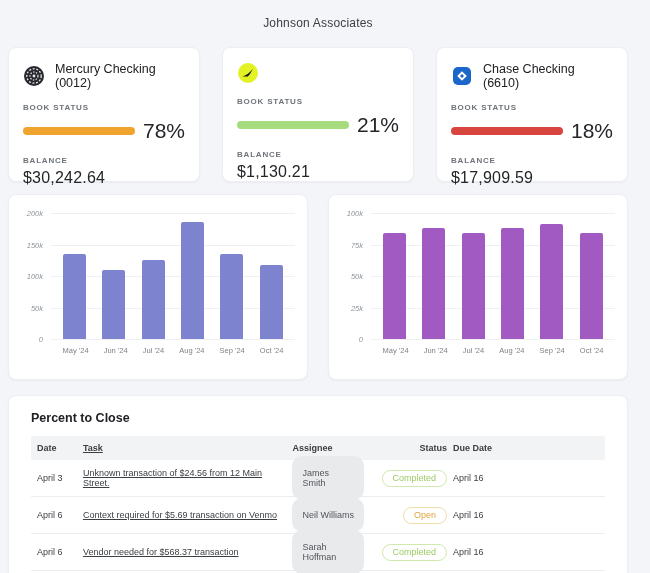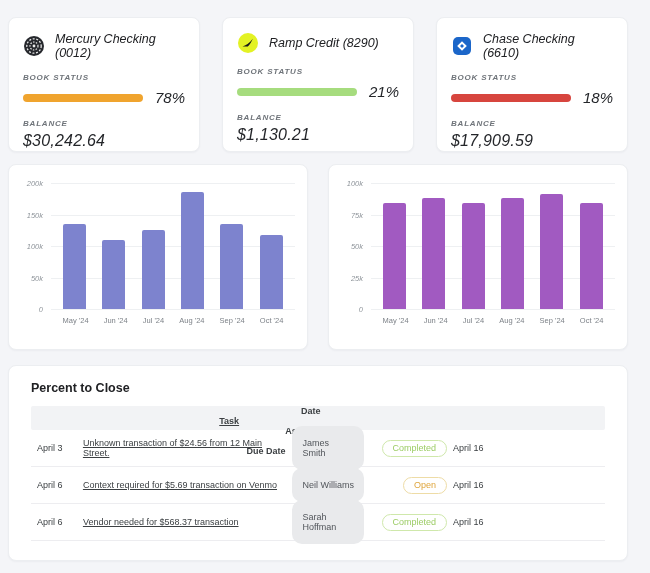--- a/index.html
+++ b/index.html
@@ -15,32 +15,32 @@
     text-align:center; font-size:12px; font-weight:500; color:#3c4043;
     padding-top:16px; letter-spacing:.2px;
   }
 
   .card {
     background:#fff; border:1px solid #eceef1; border-radius:8px;
     box-shadow:0 1px 2px rgba(16,24,40,.04);
   }
 
   
-  .cards-row { display:flex; gap:22px; margin-top:17px;font-style:italic; }
+  .cards-row { display:flex; gap:22px; margin-top:17px; }
   .account-card { flex:1; height:135px; padding:14px 14px 12px 14px; }
   .account-head { display:flex; align-items:center; gap:10px; }
   .account-icon { width:22px; height:22px; flex:0 0 22px; display:flex; align-items:center; justify-content:center; }
   .account-name { font-size:12.5px; color:#202124; font-weight:500; }
   .mini-label {
     font-size:8px; font-weight:600; letter-spacing:.8px; color:#6f747a;
     text-transform:uppercase; margin-top:13px;
   }
   .bar-row { display:flex; align-items:center; margin-top:7px; }
   .pill-bar { flex:1; height:8px; border-radius:4px; }
-  .pct { font-size:15px; color:#24262a; margin-left:8px; min-width:34px; text-align:right; }
+  .pct { font-size:21px; color:#24262a; margin-left:8px; min-width:34px; text-align:right; }
   .balance { font-size:16px; color:#24262a; margin-top:4px; letter-spacing:.2px; }
 
   
   .charts-row { display:flex; gap:20px; margin-top:12px; }
   .chart-card { flex:1; height:186px; padding:18px 12px 0 10px; }
   .chart-body { display:flex; }
   .yaxis { position:relative; width:32px; height:126px; flex:0 0 32px;font-style:italic; }
   .ytick {
     position:absolute; right:8px; transform:translateY(-45%);
     font-size:7.5px; color:#8f959b; white-space:nowrap;
@@ -55,21 +55,21 @@
   .bar { width:23px; border-radius:2px 2px 0 0; }
   .xlabels { display:flex; justify-content:space-around; padding:0 4px; margin-top:7px; }
   .xlabel { font-size:7.5px; color:#7d8288; white-space:nowrap; }
 
   
   .table-card { margin-top:15px; min-height:196px; padding:15px 22px 0 22px; }
   .section-title { font-size:12.5px; font-weight:700; color:#202124; }
   .task-table { margin-top:11px; width:100%; }
   .thead {
     display:flex; align-items:center; background:#f2f3f5; border-radius:2px;
-    height:24px; font-size:9px; font-weight:600; color:#3c4043;flex-direction:column;
+    height:24px; font-size:9px; font-weight:600; color:#3c4043;
   }
   .trow {
     display:flex; align-items:center; height:37px;
     border-bottom:1px solid #ededf0; font-size:9px; color:#3c4043;
   }
   .cell { padding-left:6px; }
   .c0 { width:8%; } .c1 { width:36.5%;text-decoration:underline; } .c2 { width:13.5%; }
   .c3 { width:14.5%;text-align:right; } .c4 { width:27%; }
   .assignee-pill {
     display:inline-block; background:#e9eaec; color:#52565b;
@@ -78,20 +78,21 @@
   .status-pill {
     display:inline-block; background:#fff; border:1px solid;
     border-radius:10px; padding:2.5px 10px; font-size:9px;
   }
 </style>
 </head>
 <body>
 
 <div class="page">
 
+  <div class="page-title">Johnson Associates</div>
 
   <div class="cards-row" id="cards-row">
       <section class="card account-card">
         <div class="account-head">
           <span class="account-icon">
             <svg width="22" height="22" viewBox="0 0 22 22">
               <circle cx="11" cy="11" r="10" fill="#26282d"></circle>
               <circle cx="11" cy="11" r="7.2" fill="none" stroke="#e9e9e9" stroke-width="1.3" stroke-dasharray="2 1.6"></circle>
               <circle cx="11" cy="11" r="4" fill="none" stroke="#e9e9e9" stroke-width="1.2" stroke-dasharray="1.5 1.4"></circle>
               <circle cx="11" cy="11" r="1.4" fill="#e9e9e9"></circle>
@@ -108,21 +109,20 @@
         <div class="balance">$30,242.64</div>
       </section>
       <section class="card account-card">
         <div class="account-head">
           <span class="account-icon">
             <svg width="22" height="22" viewBox="0 0 22 22">
               <circle cx="11" cy="11" r="10" fill="#e3f224"></circle>
               <path d="M5.5 14.5 C8.5 13.6 12.5 11.2 15.8 6.8 C14.2 10.6 12.4 13 10.8 14.5 Z" fill="#17181a"></path>
             </svg>
           </span>
-          <span class="account-name">Ramp Credit (8290)</span>
         </div>
         <div class="mini-label">BOOK STATUS</div>
         <div class="bar-row">
           <div class="pill-bar" style="background: rgb(166, 220, 126);"></div>
           <span class="pct">21%</span>
         </div>
         <div class="mini-label">BALANCE</div>
         <div class="balance">$1,130.21</div>
       </section>
       <section class="card account-card">

